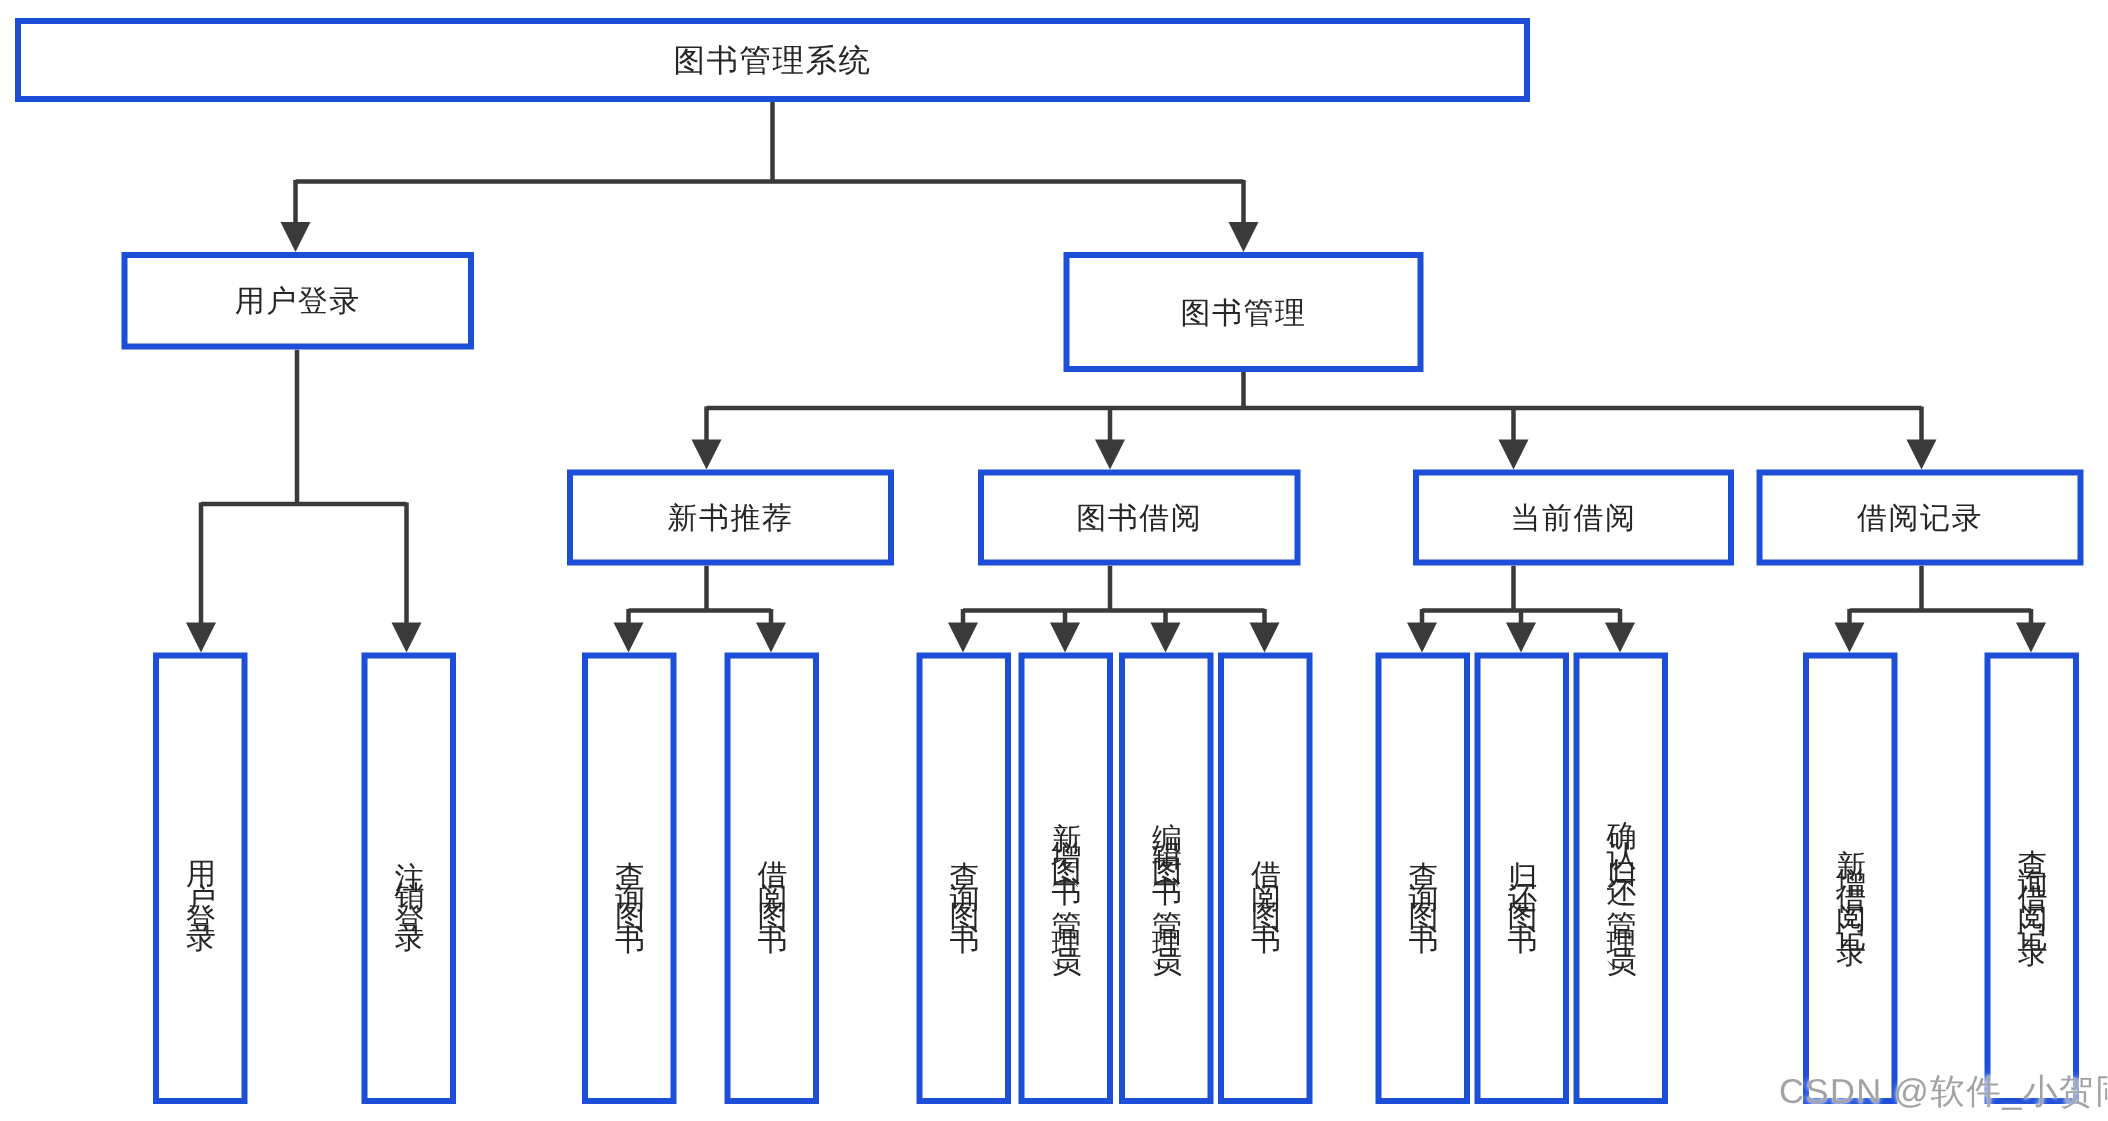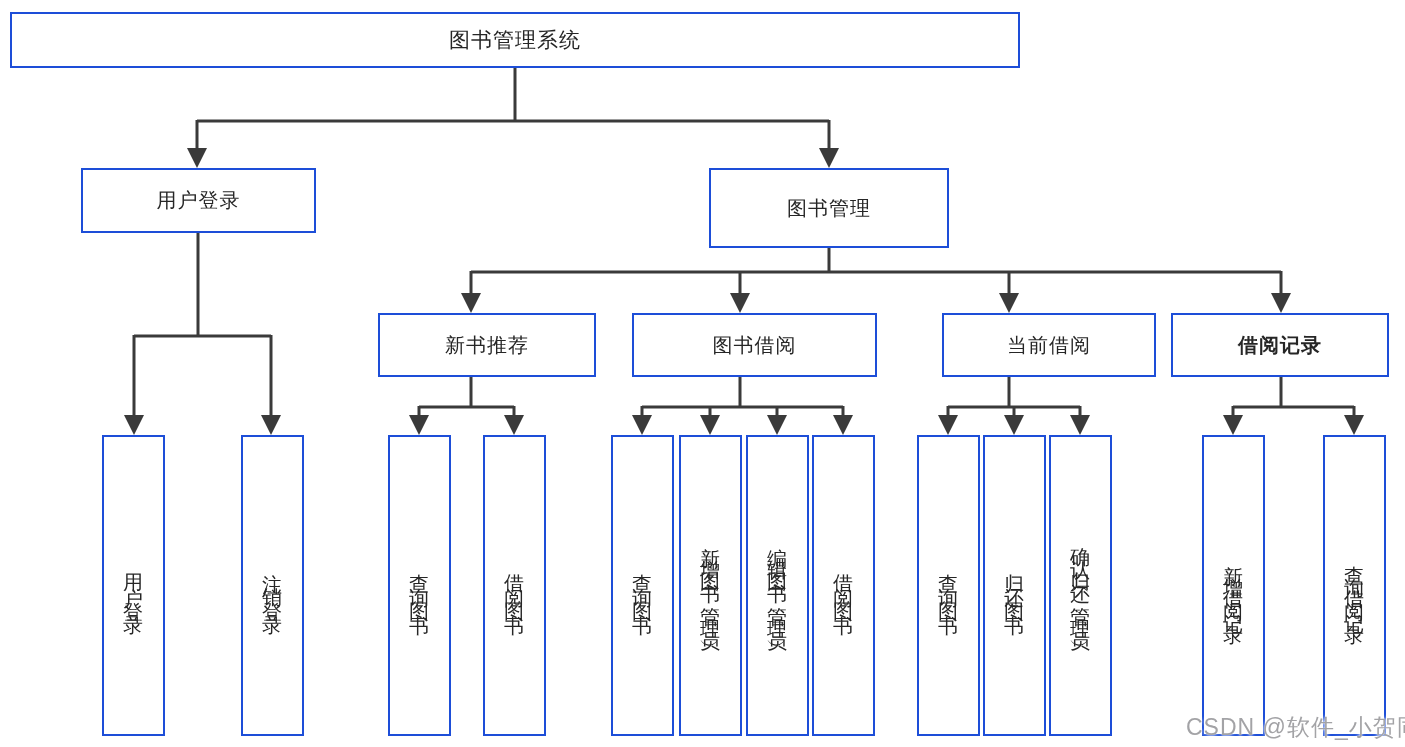--- a/index.html
+++ b/index.html
@@ -7,21 +7,21 @@
     position:relative;
     width:1405px;height:747px;
     background:#ffffff;
     font-family:"Liberation Sans","DejaVu Sans",sans-serif;
     overflow:hidden;
   }
   #wires{position:absolute;left:0;top:0;z-index:1;}
   .box{
     position:absolute;
     box-sizing:border-box;
-    border:2px solid #1d4ed8;
+    border:4px solid #1d4ed8;
     background:#ffffff;
     display:flex;
     align-items:center;
     justify-content:center;
     color:#262626;
     font-size:20px;
     z-index:2;
     letter-spacing:1px;
     text-align:center;
   }
@@ -32,23 +32,23 @@
     line-height:1;
   }
   .v-s{letter-spacing:14px;}
   
   #b-root{left:10px;top:12px;width:1010px;height:56px;font-size:21px;}
   
   #b-user-login{left:81px;top:168px;width:235px;height:65px;}
   #b-book-mgmt{left:709px;top:168px;width:240px;height:80px;}
   
   #b-new-book{left:378px;top:313px;width:218px;height:64px;}
-  #b-book-borrow{left:632px;top:313px;width:245px;height:64px;}
+  #b-book-borrow{left:652px;top:313px;width:215px;height:64px;}
   #b-current{left:902px;top:313px;width:214px;height:64px;margin-left:40px;}
-  #b-records{left:1171px;top:313px;width:218px;height:64px;font-weight:bold;}
+  #b-records{left:1171px;top:313px;width:218px;height:64px;}
   
   .leaf{top:435px;width:63px;height:301px;}
   #l-ul1{left:102px;} #l-ul2{left:241px;}
   #l-nb1{left:388px;} #l-nb2{left:483px;}
   #l-bb1{left:611px;} #l-bb2{left:679px;} #l-bb3{left:746px;} #l-bb4{left:812px;}
   #l-cb1{left:917px;} #l-cb2{left:983px;} #l-cb3{left:1049px;}
   #l-br1{left:1202px;} #l-br2{left:1323px;}
   
   #watermark{
     position:absolute;

